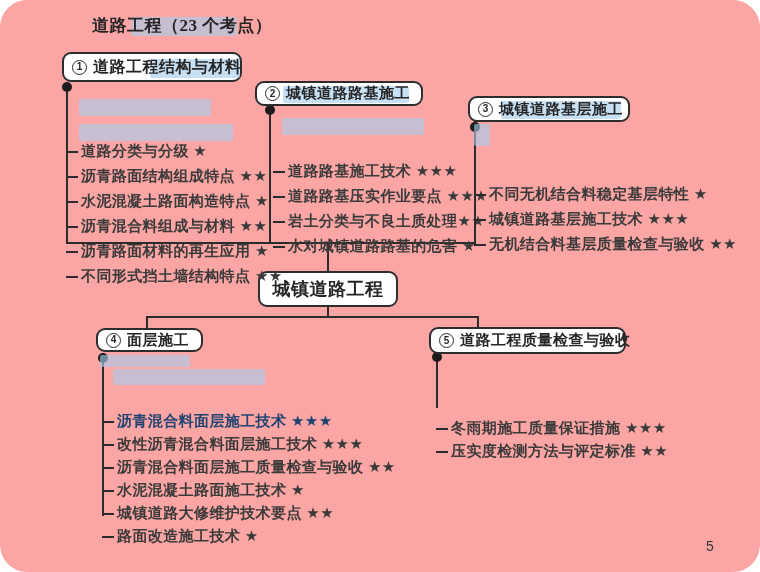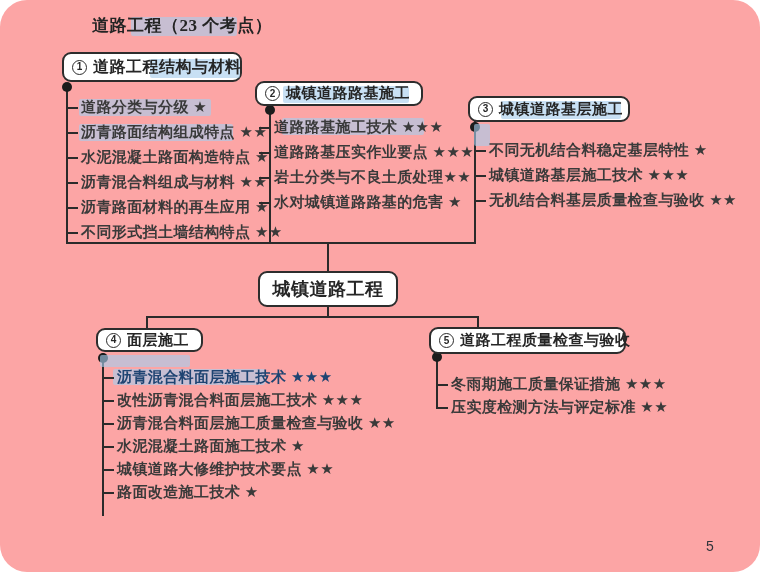--- a/index.html
+++ b/index.html
@@ -20,21 +20,21 @@
   }
   .node .lbl{position:relative;z-index:6;letter-spacing:0.5px;}
   .num{
     position:relative;z-index:6;box-sizing:border-box;flex:none;
     width:15px;height:15px;border:1.5px solid #2b2b2b;border-radius:50%;
     display:inline-flex;align-items:center;justify-content:center;
     font-size:10px;font-weight:bold;margin-right:6px;line-height:1;
   }
   #box-center{justify-content:center;font-size:18px;letter-spacing:1px;}
   
-  .col{position:absolute;z-index:5;}
+  .col{position:absolute;z-index:5;margin-top:44px;}
   .row{position:relative;display:flex;align-items:center;white-space:nowrap;}
   .tick{position:absolute;left:0;top:calc(50% - 1px);width:12px;height:2px;background:#2b2b2b;}
   .txt{
     position:relative;z-index:6;margin-left:15px;font-size:15px;font-weight:bold;
     color:#3a3a3a;letter-spacing:0.4px;
   }
   .rh25 .row{height:25px;}
   .rh23 .row{height:23px;}
   #title{
     position:absolute;left:92px;top:14px;z-index:6;
@@ -136,21 +136,21 @@
         <span class="tick"></span>
         <span class="txt">沥青路面材料的再生应用 ★</span>
       </div>
 
       <div class="row">
         <span class="tick"></span>
         <span class="txt">不同形式挡土墙结构特点 ★★</span>
       </div>
     </div>
 
-  <div class="col rh25" style="left:259px;top:115px;">
+  <div class="col rh25" style="left:273px;top:115px;">
 
       <div class="row">
         <span class="tick"></span>
         <span class="txt">道路路基施工技术 ★★★</span>
       </div>
 
       <div class="row">
         <span class="tick"></span>
         <span class="txt">道路路基压实作业要点 ★★★</span>
       </div>

